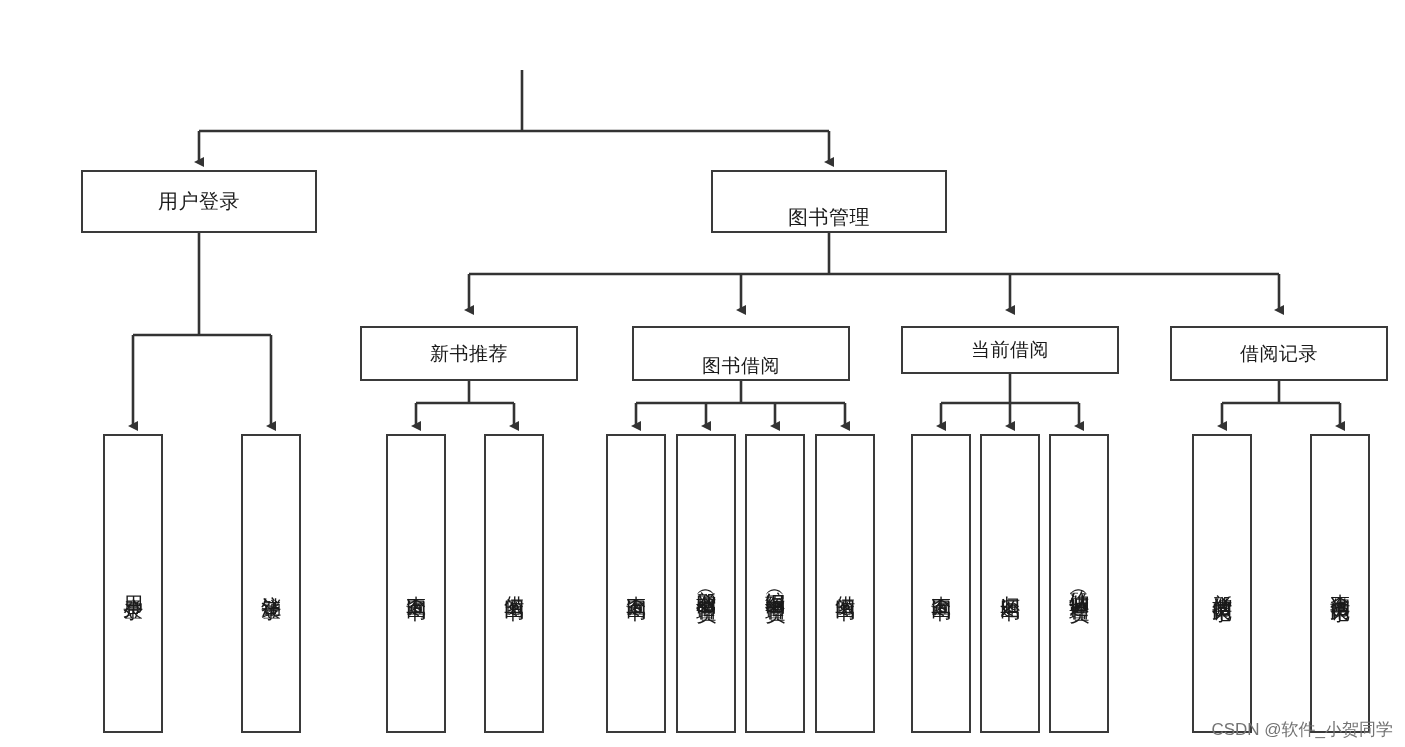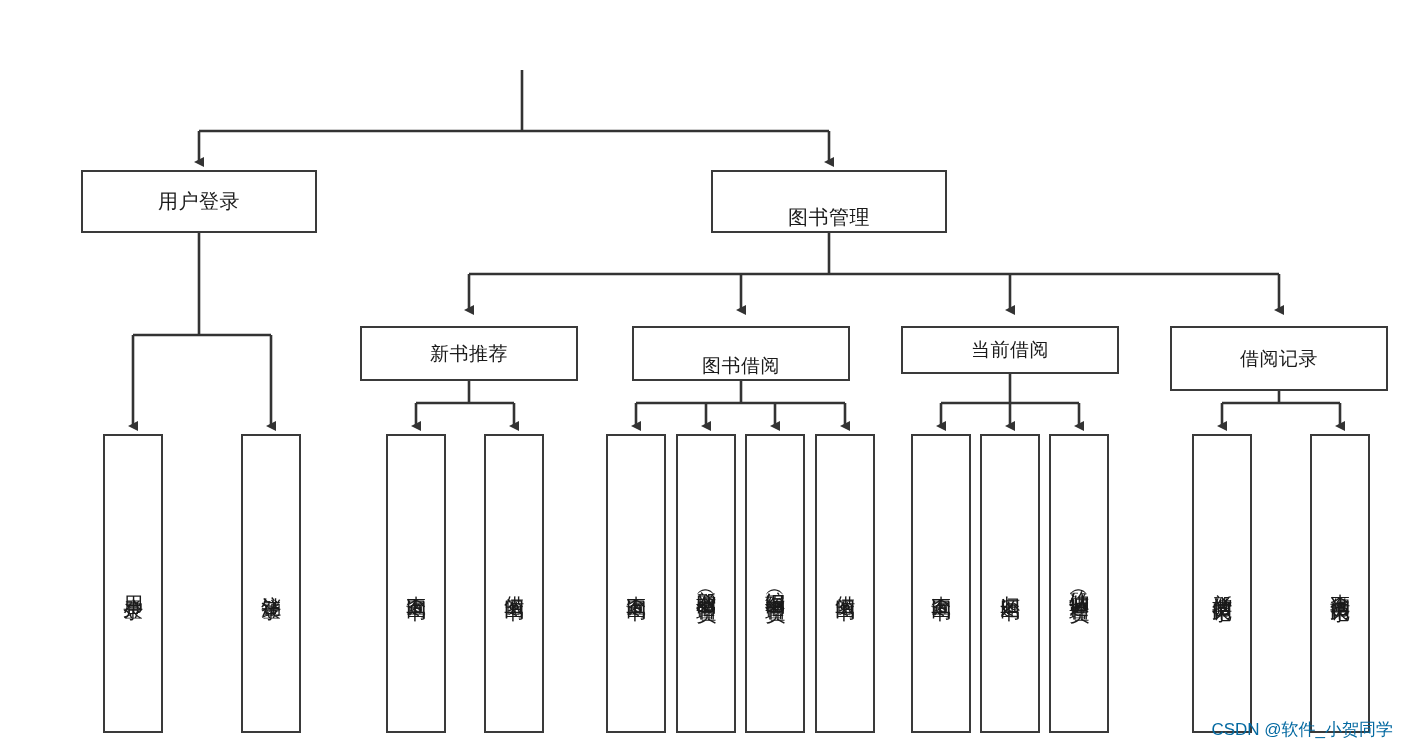--- a/index.html
+++ b/index.html
@@ -59,21 +59,21 @@
   .leaf .vtext {
     writing-mode: vertical-rl;
     text-orientation: upright;
     white-space: nowrap;
   }
   #watermark {
     position: absolute;
     right: 12px;
     bottom: 6px;
     font-size: 17px;
-    color: #0369a1;
+    color: #737373;
     white-space: nowrap;
     pointer-events: none;
   }
 </style>
 </head>
 <body>
 
 <div id="canvas">
 
   <svg id="edges" viewBox="0 0 1405 747" xmlns="http://www.w3.org/2000/svg">
@@ -136,21 +136,21 @@
 
   <div class="node level3" style="left:360px; top:318px; width:218px; height:55px;">
     <span>新书推荐</span>
   </div>
   <div class="node level3" style="left:632px; top:318px; width:218px; height:55px;align-items:flex-end;">
     <span>图书借阅</span>
   </div>
   <div class="node level3" style="left:901px; top:318px; width:218px; height:48px;">
     <span>当前借阅</span>
   </div>
-  <div class="node level3" style="left:1170px; top:318px; width:218px; height:65px;">
+  <div class="node level3" style="left:1170px; top:318px; width:218px; height:55px;">
     <span>借阅记录</span>
   </div>
 
   <div class="node leaf" style="left:103px; top:434px; width:60px; height:299px;">
     <span class="vtext">用户登录</span>
   </div>
   <div class="node leaf" style="left:241px; top:434px; width:60px; height:299px;">
     <span class="vtext">注销登录</span>
   </div>
 

